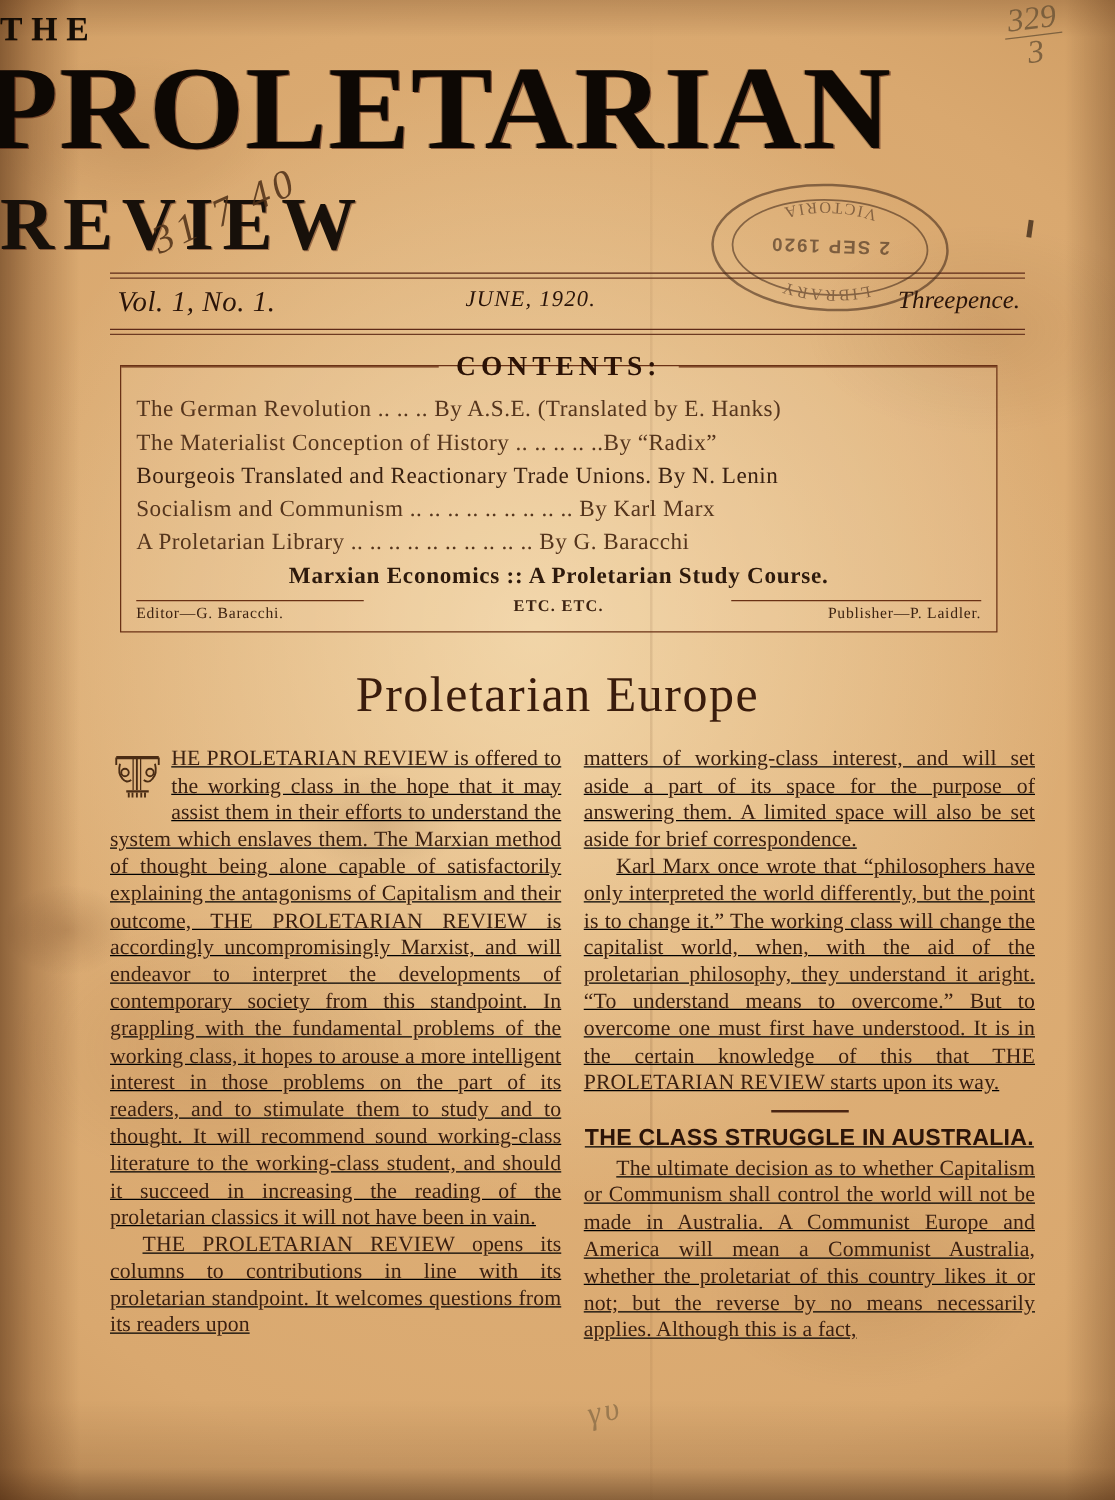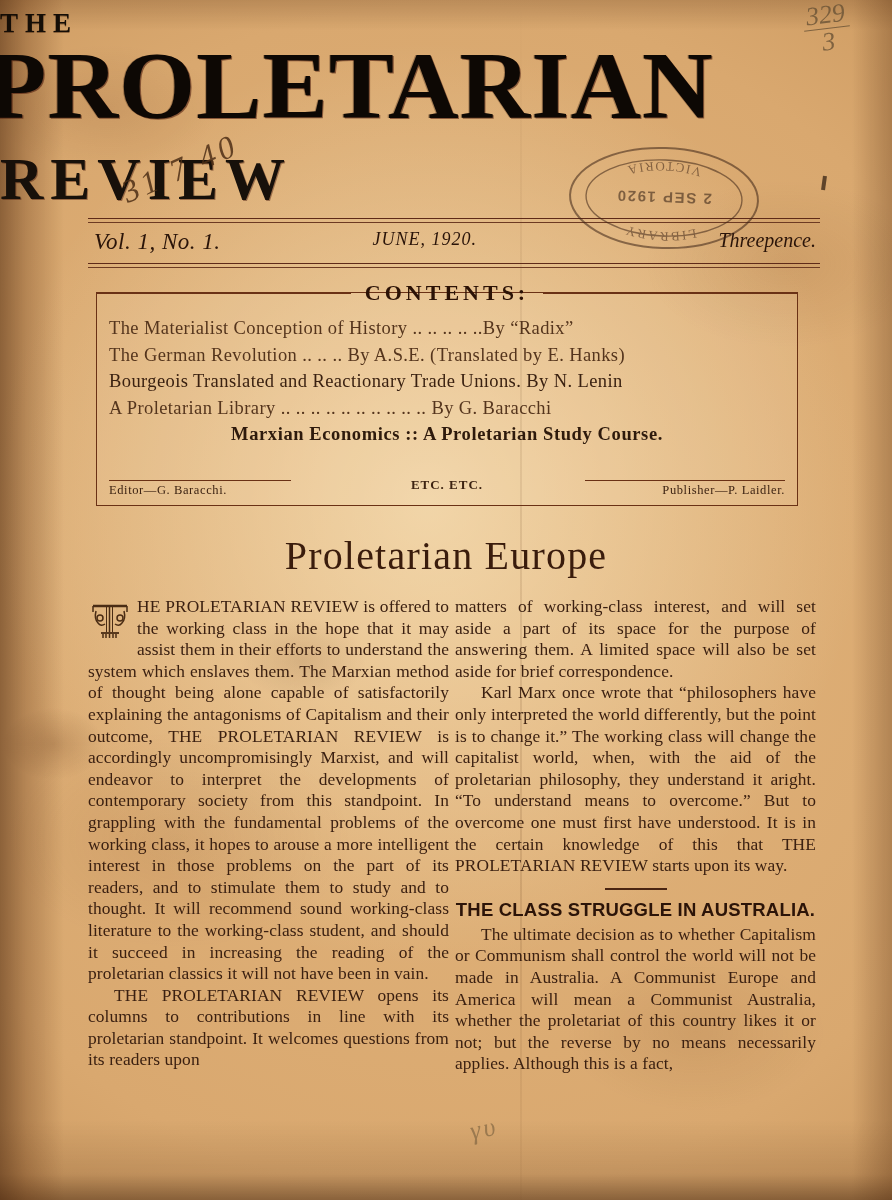--- a/index.html
+++ b/index.html
@@ -178,21 +178,22 @@
   }
 
   #cols {
     position: absolute;
     left: 88px;
     top: 596px;
     width: 740px;
     height: 524px;
     z-index: 4;
     display: flex;
-    gap: 6px;
+    gap: 18px;
+    text-decoration: underline;
   }
   .col { width: 361px; position: relative; }
 
   .body-p {
     font-family: "Liberation Serif", serif;
     font-size: 17.4px;
     line-height: 21.6px;
     text-align: justify;
     color: #3b2011;
     margin: 0;
@@ -343,23 +344,24 @@
   </div>
 
   <div id="contents">
     <div class="contents-head">
       <span class="ch-rule left"></span>
       <span class="contents-title">CONTENTS:</span>
       <span class="ch-rule right"></span>
     </div>
 
     <div class="toc-list">
+      <div class="toc-line faded">The German Revolution .. .. .. By A.S.E. (Translated by E. Hanks)</div>
       <div class="toc-line faded">The Materialist Conception of History .. .. .. .. ..By “Radix”</div>
-      <div class="toc-line faded">The German Revolution .. .. .. By A.S.E. (Translated by E. Hanks)</div>
       <div class="toc-line">Bourgeois Translated and Reactionary Trade Unions.  By N. Lenin</div>
+      <div class="toc-line faded">Socialism and Communism .. .. .. .. .. .. .. .. .. By Karl Marx</div>
       <div class="toc-line faded">A Proletarian Library .. .. .. .. .. .. .. .. .. .. By G. Baracchi</div>
       <div class="toc-line center">Marxian Economics   ::   A Proletarian Study Course.</div>
     </div>
 
     <div class="toc-foot">
       <span class="fl">Editor—G. Baracchi.</span>
       <span class="fc">ETC.  ETC.</span>
       <span class="fr">Publisher—P. Laidler.</span>
     </div>
   </div>

